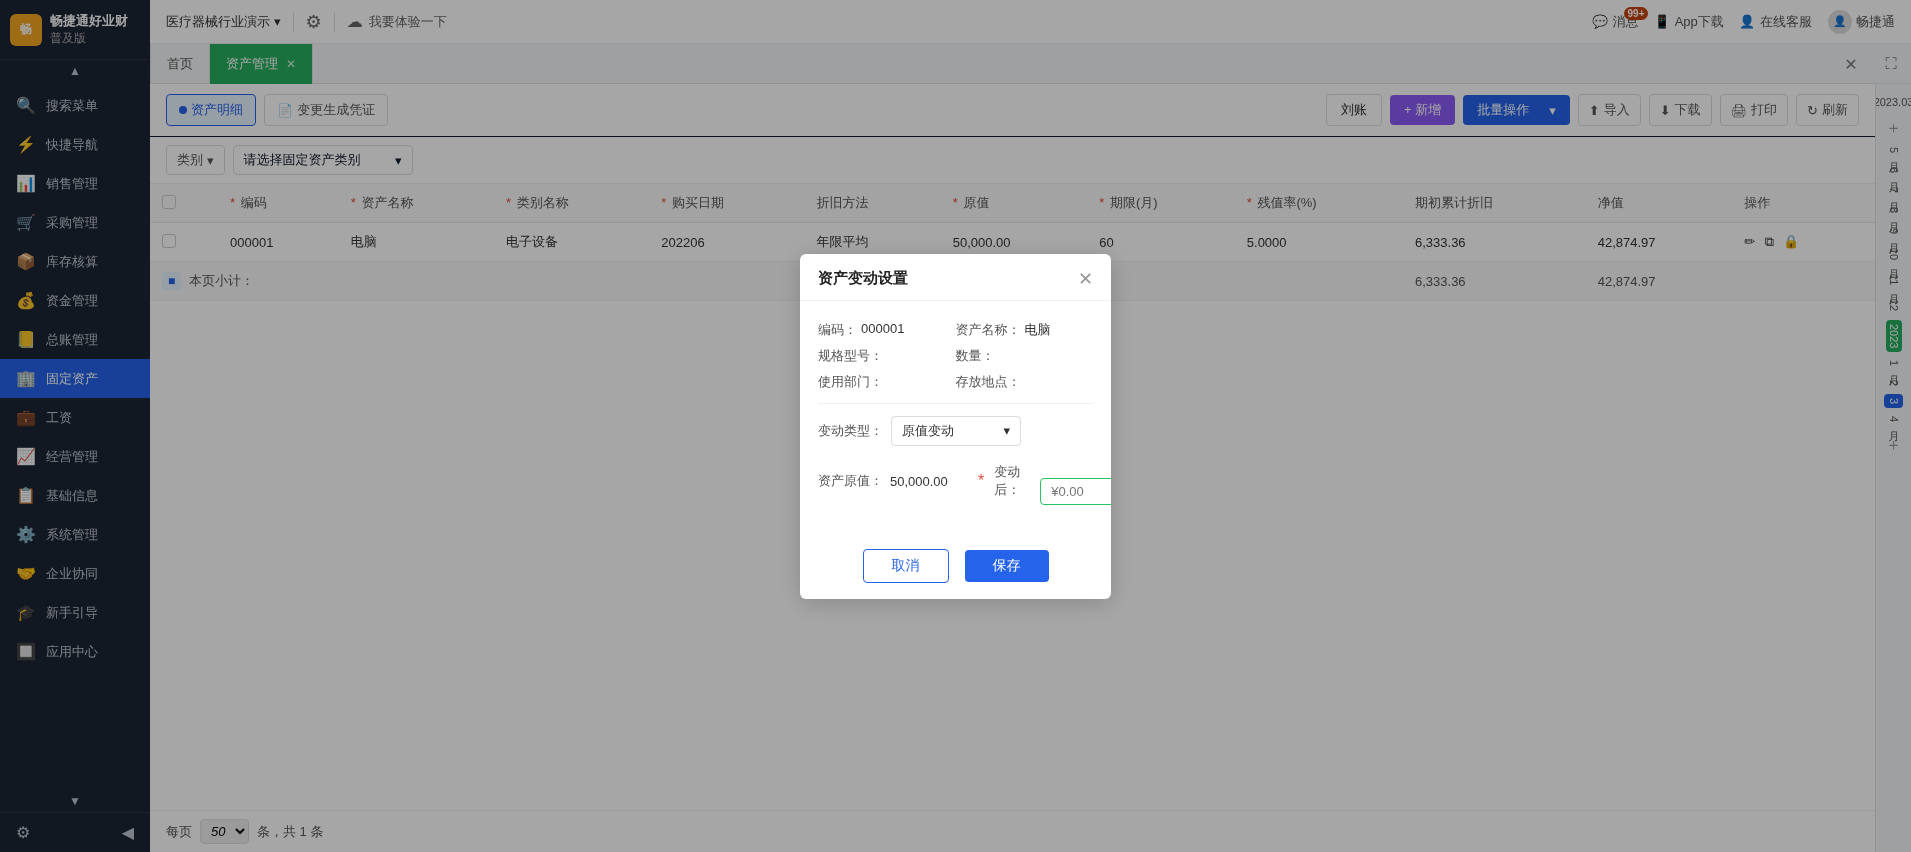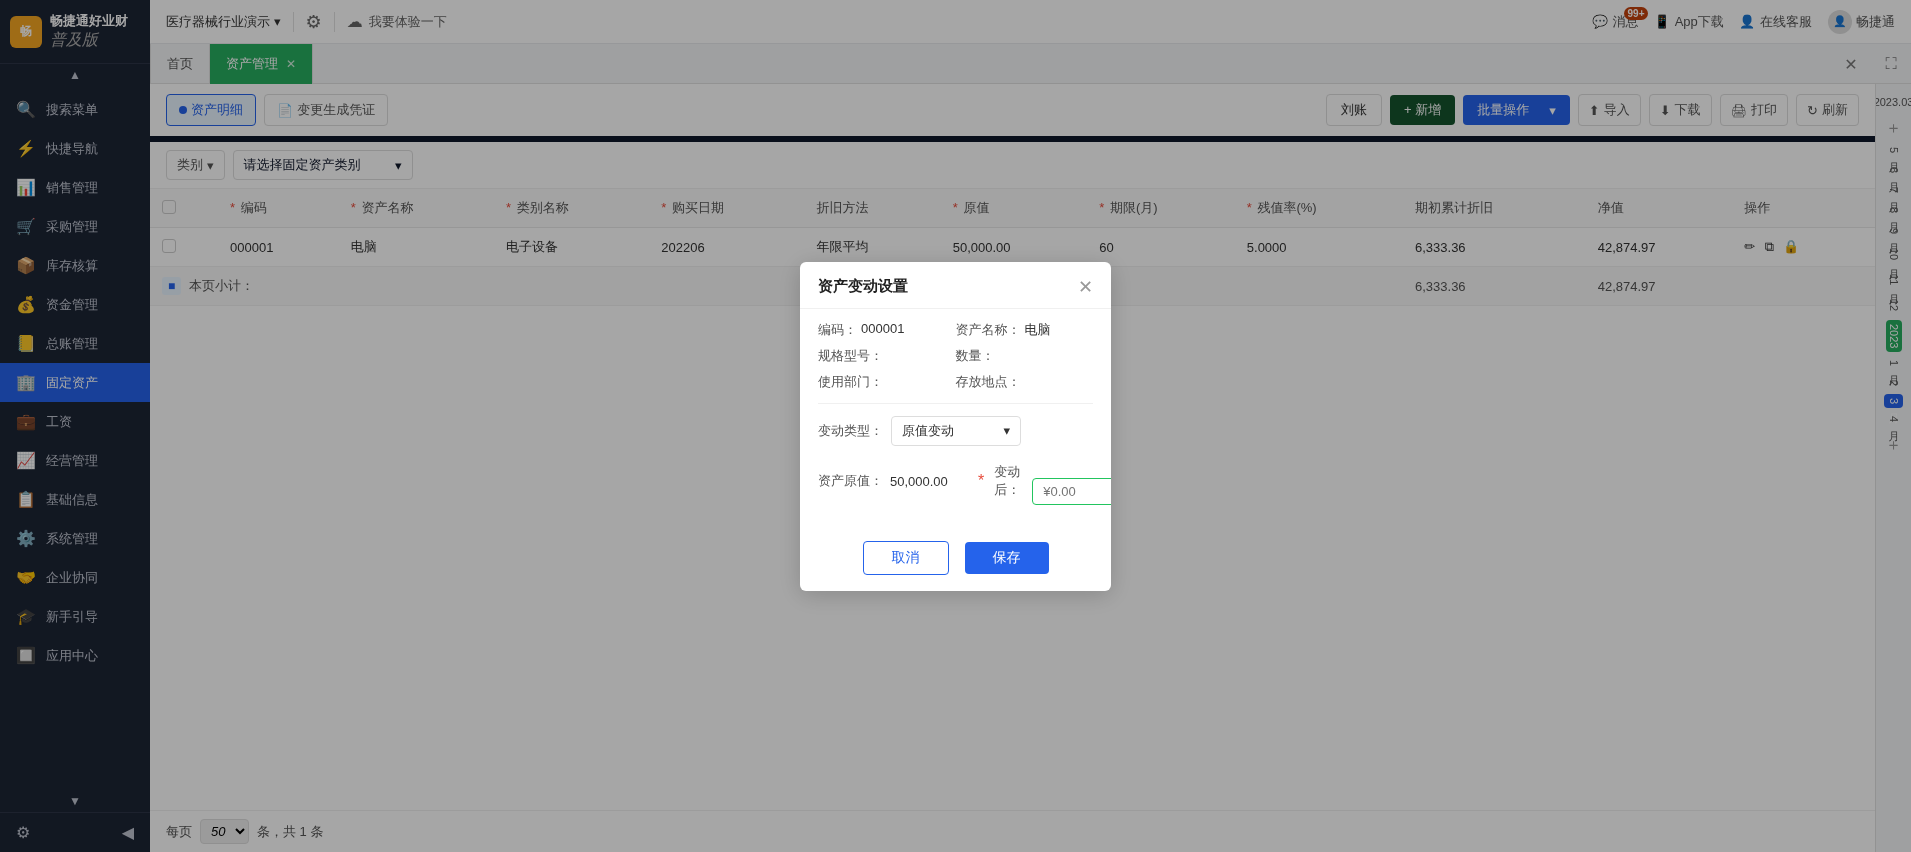--- a/index.html
+++ b/index.html
@@ -25,21 +25,21 @@
     }
     .sidebar-logo {
       width: 32px; height: 32px;
       background: #f5a623;
       border-radius: 6px;
       display: flex; align-items: center; justify-content: center;
       font-size: 12px; font-weight: bold; color: #fff;
     }
     .sidebar-title-wrap { display: flex; flex-direction: column; }
     .sidebar-title { font-size: 13px; font-weight: bold; color: #fff; }
-    .sidebar-subtitle { font-size: 16px; color: #aaa; font-style: italic; }
+    .sidebar-subtitle { font-size: 12px; color: #aaa; }
     .sidebar-nav { flex: 1; overflow-y: auto; padding: 4px 0; }
     .sidebar-item {
       display: flex; align-items: center; gap: 10px;
       padding: 10px 16px;
       cursor: pointer;
       color: #bfc4d0;
       font-size: 13px;
       transition: background 0.2s;
     }
     .sidebar-item.active { background: #2563eb; color: #fff; }
@@ -145,21 +145,21 @@
       background: #fff;
       overflow: hidden;
       display: flex;
       flex-direction: column;
     }
 
     
     .page-toolbar {
       display: flex; align-items: center;
       padding: 10px 16px;
-      border-bottom: 6px solid #0f172a;
+      border-bottom: 1px solid #0f172a;
       gap: 8px;
     }
     .btn-asset-detail {
       display: flex; align-items: center; gap: 4px;
       padding: 6px 12px;
       background: #e8f4ff;
       color: #2563eb;
       border: 1px solid #2563eb;
       border-radius: 4px;
       font-size: 13px;
@@ -182,21 +182,21 @@
       background: #fff;
       border: 1px solid #ddd;
       border-radius: 4px;
       font-size: 13px;
       color: #333;
       cursor: pointer;
     }
     .btn-new {
       display: flex; align-items: center; gap: 4px;
       padding: 6px 14px;
-      background: #14532d;
+      background: #8b5cf6;
       color: #fff;
       border: none;
       border-radius: 4px;
       font-size: 13px;
       cursor: pointer;
     }
     .btn-batch {
       display: flex; align-items: center; gap: 20px;
       padding: 6px 14px;
       background: #2563eb;
@@ -335,21 +335,21 @@
       box-shadow: 0 4px 24px rgba(0,0,0,0.18);
       overflow: hidden;
     }
     .dialog-header {
       display: flex; align-items: center; justify-content: space-between;
       padding: 14px 18px 10px;
       border-bottom: 1px solid #f0f0f0;
     }
     .dialog-title { font-size: 15px; font-weight: bold; color: #222; }
     .dialog-close { font-size: 18px; color: #999; cursor: pointer; }
-    .dialog-body { padding: 12px 18px; }
+    .dialog-body { padding: 20px 18px; }
     .dialog-info-grid {
       display: grid;
       grid-template-columns: 1fr 1fr;
       gap: 8px 0;
       margin-bottom: 12px;
     }
     .dialog-info-item { font-size: 13px; color: #333; display: flex; gap: 4px; }
     .dialog-info-label { color: #555; }
     .dialog-divider { border: none; border-top: 1px solid #f0f0f0; margin: 12px 0; }
     .dialog-field {
@@ -768,21 +768,21 @@
         <span class="dialog-field-label">变动类型：</span>
         <div class="dialog-select">
           <span>原值变动</span>
           <span style="margin-left:auto">▾</span>
         </div>
       </div>
       <div class="dialog-field">
         <span class="dialog-field-label">资产原值：</span>
         <span style="font-size:13px; color:#333; min-width:80px;">50,000.00</span>
         <span class="dialog-required">*</span>
-        <span style="font-size:13px; color:#555; margin-right:4px;">变动后：</span>
+        <span style="font-size:13px; color:#555; margin-right:12px;">变动后：</span>
         <input class="dialog-input placeholder" style="width: 100px;" placeholder="¥0.00">
       </div>
     </div>
     <div class="dialog-footer">
       <button class="btn-cancel">取消</button>
       <button class="btn-save">保存</button>
     </div>
   </div>
 </div>
 

